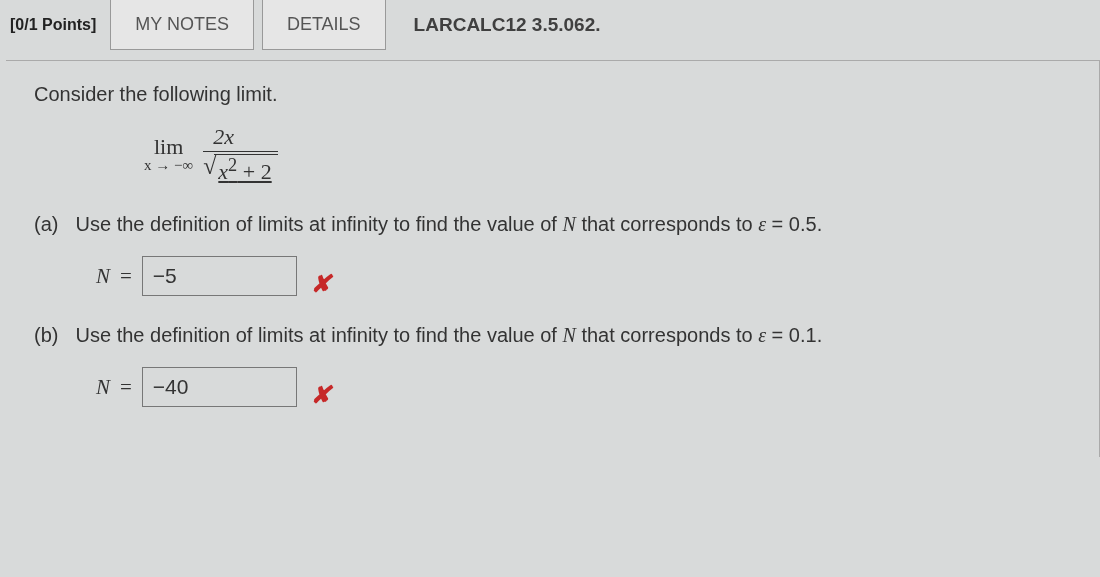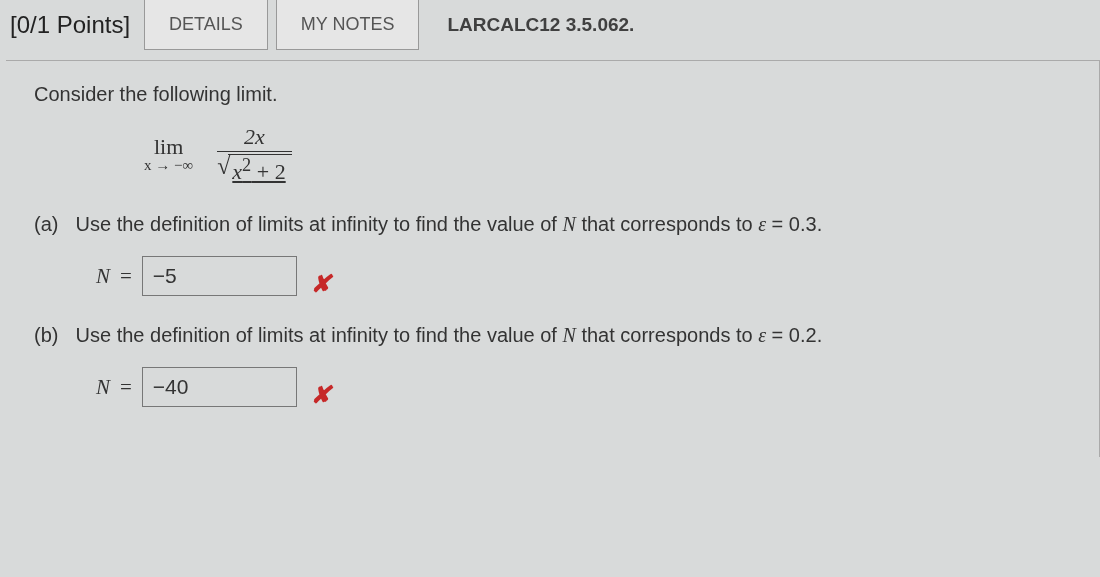--- a/index.html
+++ b/index.html
@@ -14,22 +14,22 @@
     overflow: hidden;
   }
   .header {
     display: flex;
     align-items: stretch;
     gap: 8px;
     padding: 0 0 0 4px;
     height: 50px;
   }
   .points {
-    font-weight: normal;
-    font-size: 24px;
+    font-weight: bold;
+    font-size: 16px;
     color: #222;
     display: flex;
     align-items: center;
     padding: 0 6px;
   }
   .hbtn {
     border: 1px solid #999;
     background: #e6e6e6;
     padding: 0 24px;
     font-size: 18px;
@@ -56,25 +56,25 @@
     font-size: 20px;
     color: #333;
     background: #d8dada;
   }
   .intro { margin-bottom: 18px; }
   .limit-block {
     margin: 0 0 28px 110px;
     font-family: "Times New Roman", serif;
     font-size: 22px;
   }
-  .limit-wrap { display: flex; align-items: center; gap: 24px; }
+  .limit-wrap { display: flex; align-items: center; gap: 10px; }
   .lim-col { text-align: center; line-height: 1.05; }
   .lim-top { font-size: 22px; }
   .lim-bot { font-size: 15px; }
-  .frac { display: inline-block; text-align: center; vertical-align: middle; }
+  .frac { display: inline-block; vertical-align: middle; }
   .frac .num { display: block; padding: 0 10px 1px; border-bottom: 1.5px solid #333; }
   .frac .den { display: block; padding-top: 2px; }
   .sqrt { display: inline-flex; align-items: flex-start; }
   .surd { font-size: 24px; line-height: 1; margin-right: -2px; }
   .radicand { border-top: 1.5px solid #333; padding: 0 6px 0 4px; text-decoration: underline; }
   .part { margin-bottom: 26px; }
   .part-label { display: inline-block; width: 36px; }
   .answer-row {
     margin: 18px 0 0 62px;
     display: flex;
@@ -105,22 +105,22 @@
     margin-left: 4px;
     margin-top: 16px;
   }
   .ital { font-style: italic; font-family: "Times New Roman", serif; }
 </style>
 </head>
 <body>
 
 <div class="header">
   <div class="points">[0/1 Points]</div>
+  <div class="hbtn">MY NOTES</div>
   <div class="hbtn">DETAILS</div>
-  <div class="hbtn">MY NOTES</div>
   <div class="ref">LARCALC12 3.5.062.</div>
 </div>
 
 <div class="content">
 
   <div class="intro">Consider the following limit.</div>
 
   <div class="limit-block">
     <div class="limit-wrap">
       <div class="lim-col">
@@ -137,34 +137,34 @@
             </span>
           </span>
         </span>
       </div>
     </div>
   </div>
 
   <div class="part">
     <span class="part-label">(a)</span>
     <span>
-      <span>Use the definition of limits at infinity to find the value of </span><span class="ital">N</span><span> that corresponds to </span><span class="ital">ε</span><span> = 0.3.</span>
+      <span>Use the definition of limits at infinity to find the value of </span><span class="ital">N</span><span> that corresponds to </span><span class="ital">ε</span><span> = 0.5.</span>
     </span>
     <div class="answer-row">
       <span class="ital">N</span>
       <span class="eq">=</span>
       <div class="ans-box">−5</div>
       <span class="xmark">✘</span>
     </div>
   </div>
 
   <div class="part">
     <span class="part-label">(b)</span>
     <span>
-      <span>Use the definition of limits at infinity to find the value of </span><span class="ital">N</span><span> that corresponds to </span><span class="ital">ε</span><span> = 0.2.</span>
+      <span>Use the definition of limits at infinity to find the value of </span><span class="ital">N</span><span> that corresponds to </span><span class="ital">ε</span><span> = 0.1.</span>
     </span>
     <div class="answer-row">
       <span class="ital">N</span>
       <span class="eq">=</span>
       <div class="ans-box">−40</div>
       <span class="xmark">✘</span>
     </div>
   </div>
 
 </div>

